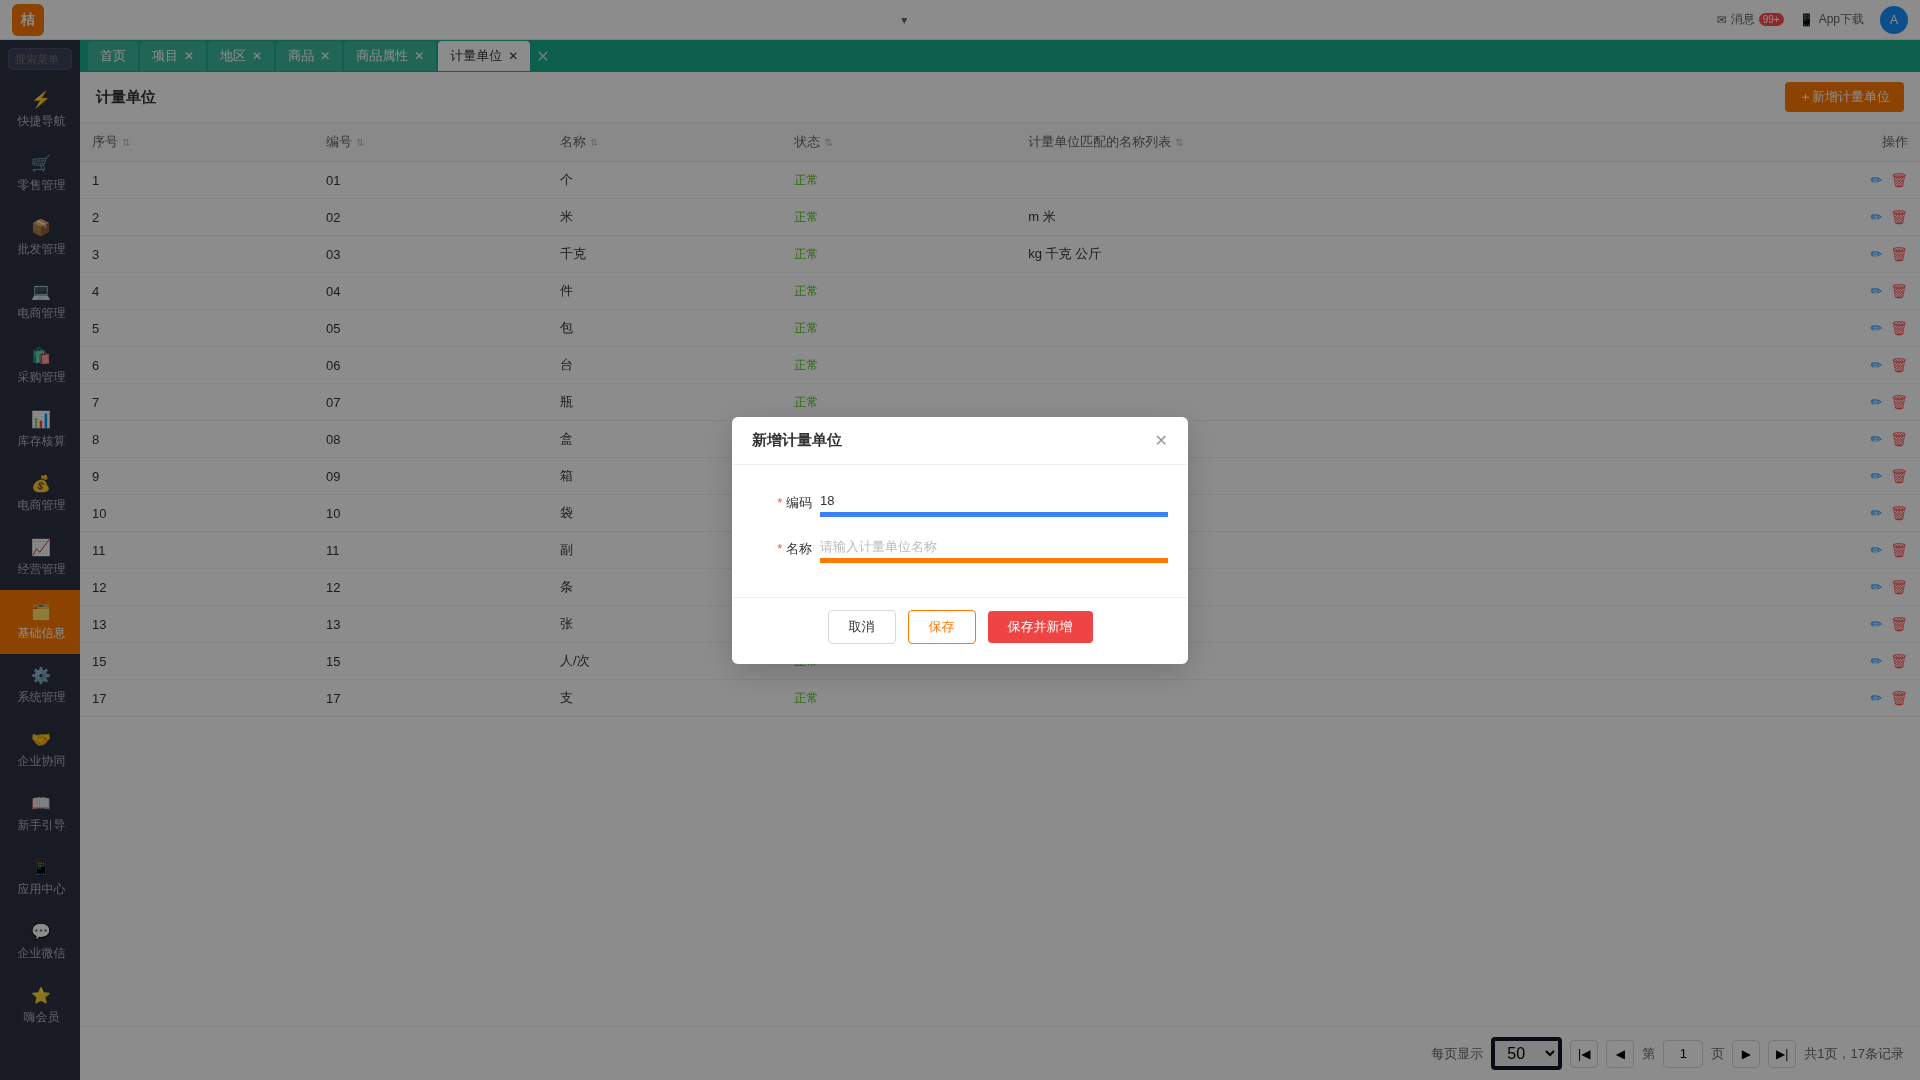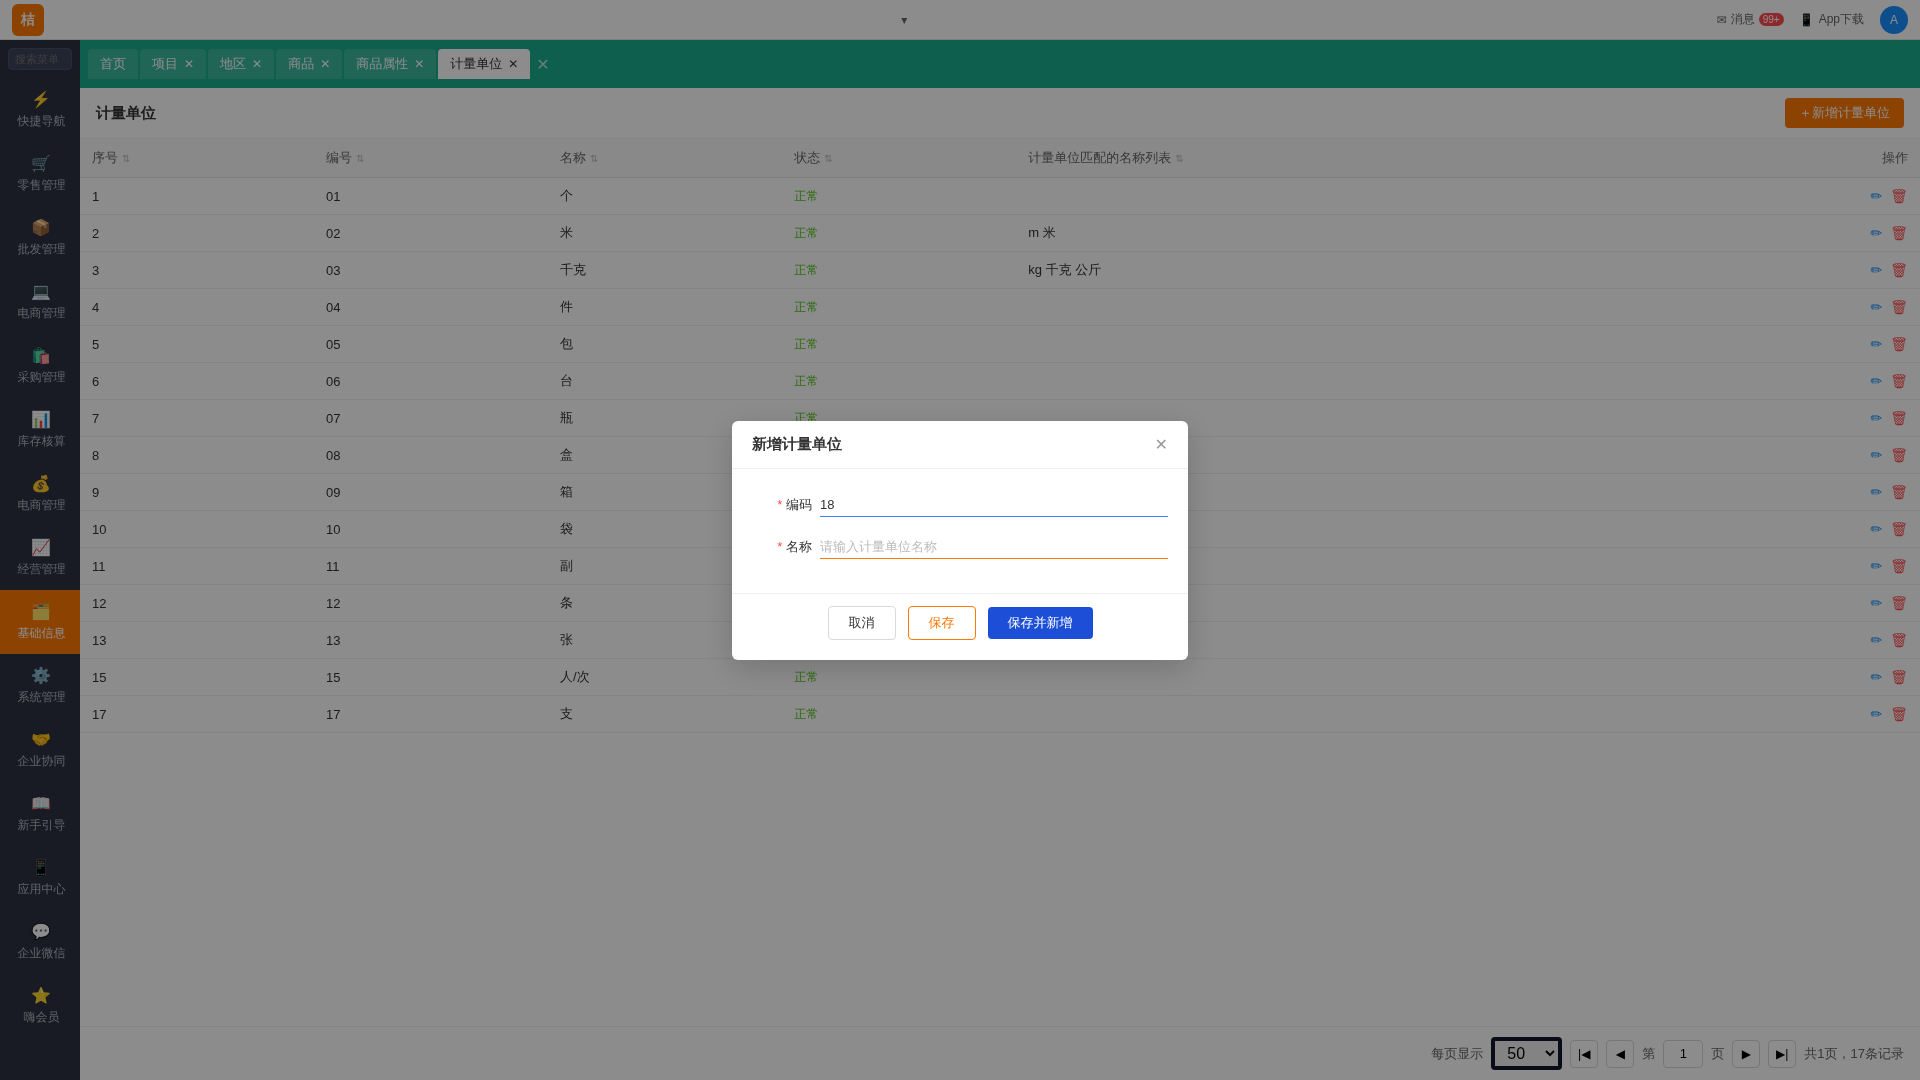--- a/index.html
+++ b/index.html
@@ -124,21 +124,21 @@
       flex-direction: column;
       overflow: hidden;
     }
 
     
     .tab-bar {
       background: #1aad8d;
       display: flex;
       align-items: center;
       padding: 0 8px;
-      height: 48px;
+      height: 32px;
       gap: 2px;
     }
     .tab {
       display: flex;
       align-items: center;
       gap: 6px;
       padding: 6px 12px;
       background: rgba(255,255,255,0.15);
       color: #fff;
       border-radius: 4px 4px 0 0;
@@ -318,21 +318,21 @@
       margin-right: 8px;
       flex-shrink: 0;
     }
     .form-label.required::before {
       content: '* ';
       color: #ff4d4f;
     }
     .form-input {
       flex: 1;
       border: none;
-      border-bottom: 1px solid #3b82f6;
+      border-bottom: 5px solid #3b82f6;
       padding: 4px 0;
       font-size: 13px;
       color: #333;
       outline: none;
     }
     .form-input.focused {
       border-bottom-color: #ff7800;
     }
     .form-input::placeholder { color: #bbb; }
     .modal-footer {
@@ -358,21 +358,21 @@
       border-radius: 4px;
       background: #fff;
       cursor: pointer;
       font-size: 13px;
       color: #ff7800;
     }
     .btn-save-new {
       padding: 7px 20px;
       border: none;
       border-radius: 4px;
-      background: #1d4ed8;
+      background: #ef4444;
       cursor: pointer;
       font-size: 13px;
       color: #fff;
     }
 
     .sidebar-search {
       padding: 8px;
       background: #2d3142;
     }
     .sidebar-search input {

